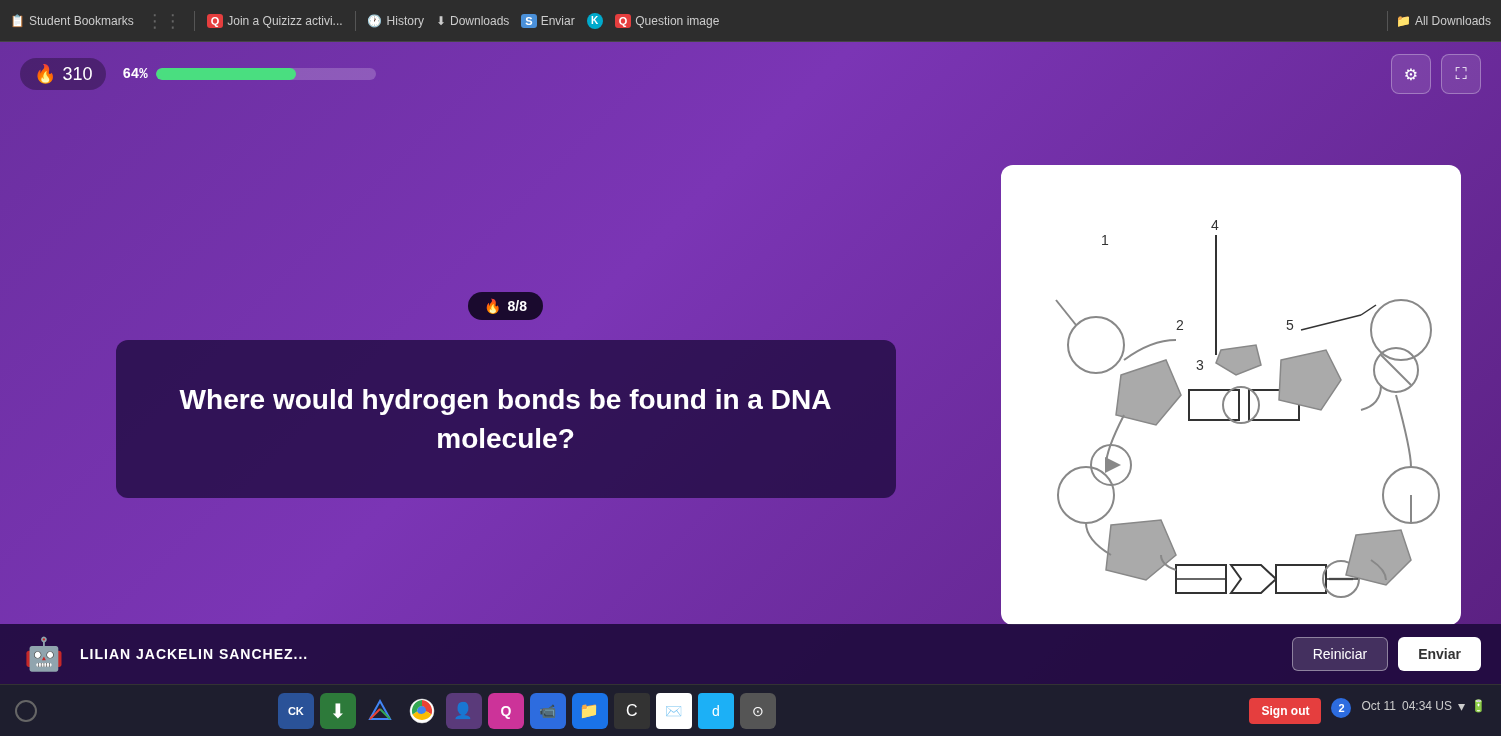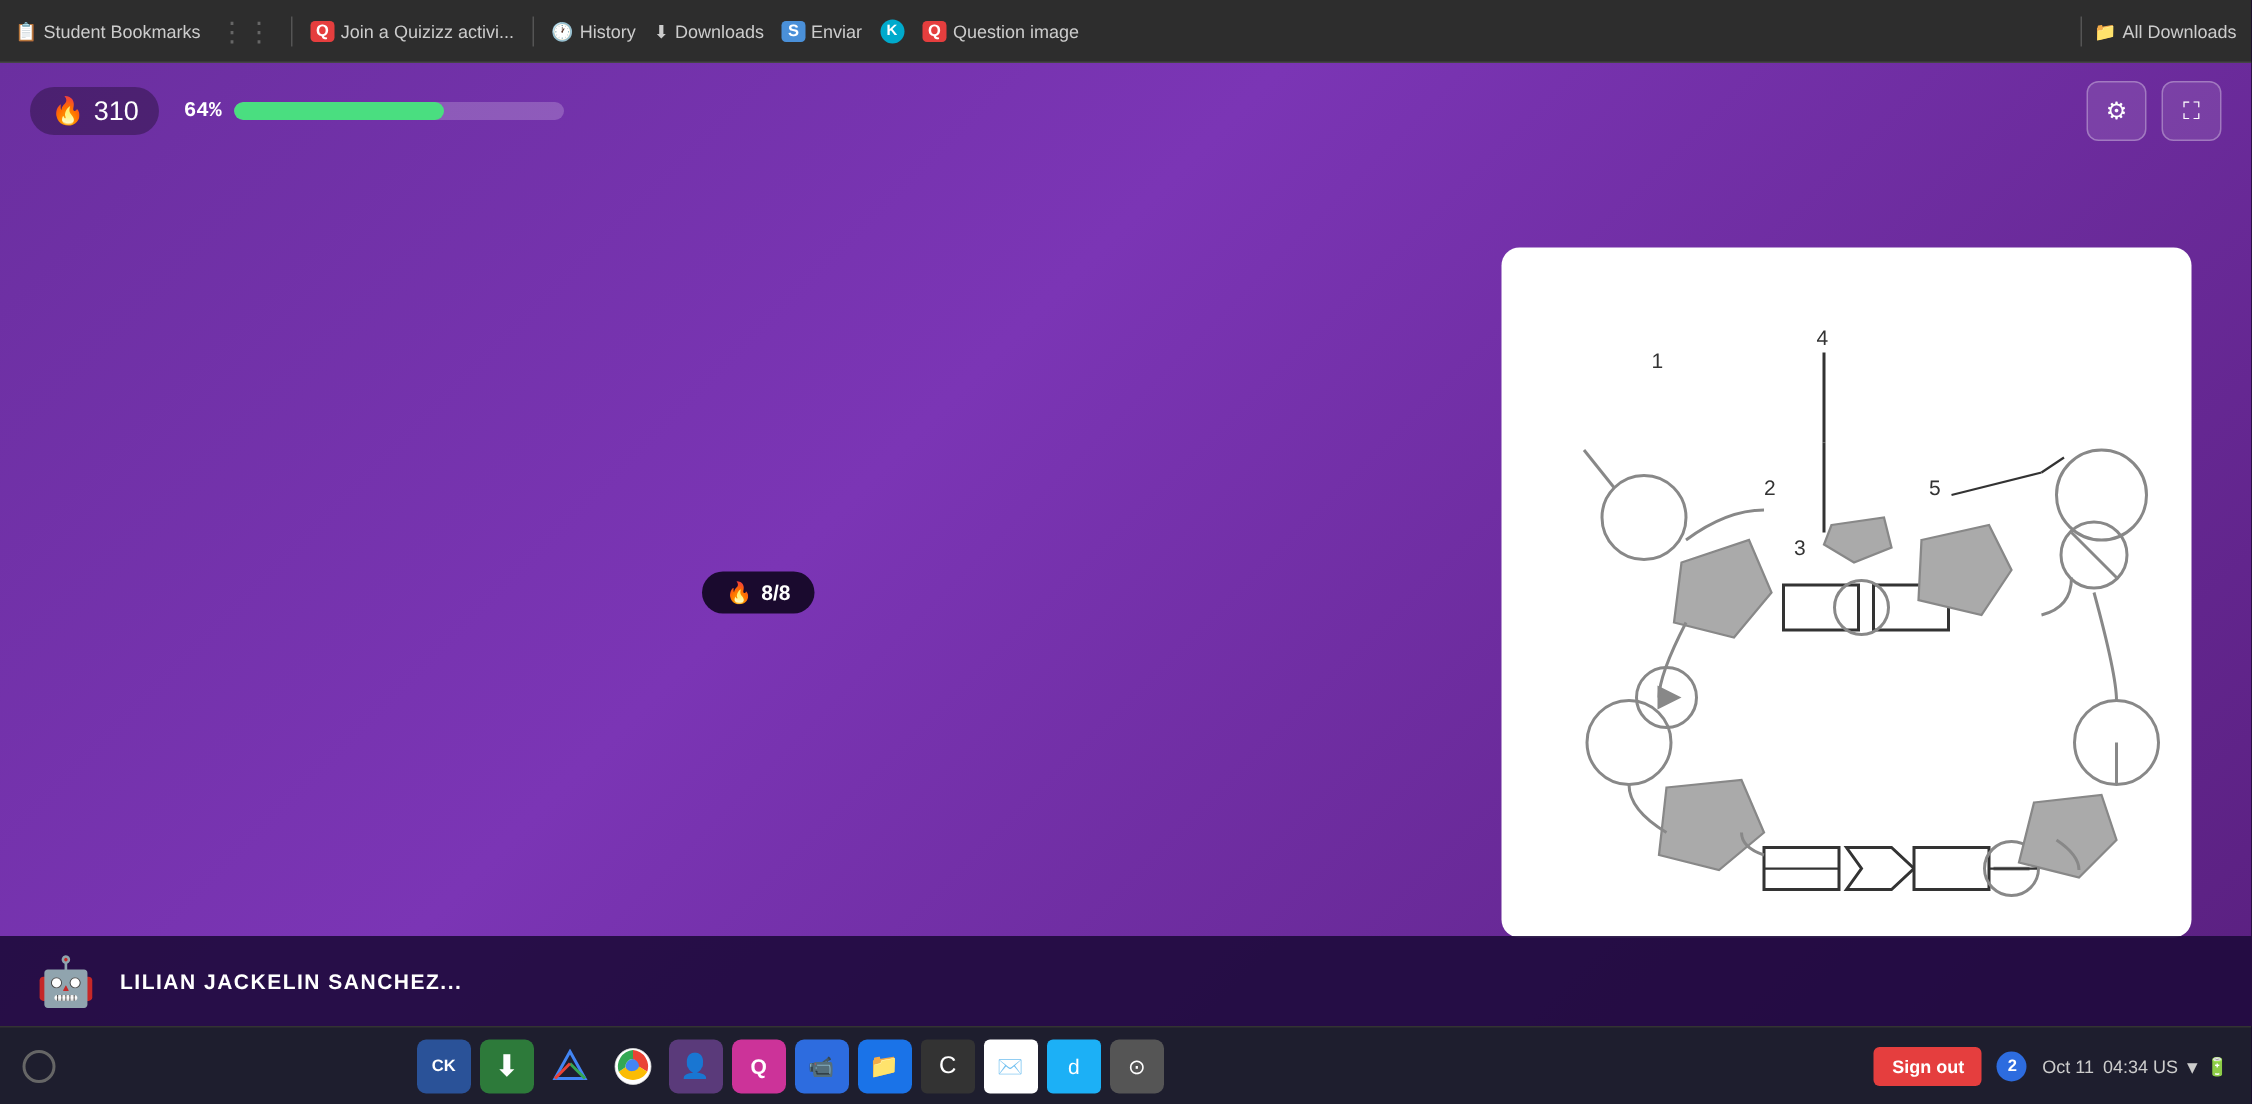--- a/index.html
+++ b/index.html
@@ -282,21 +282,21 @@
     .taskbar-app.app6 { background: #3a5a3a; color: white; }
     .taskbar-app.app7 { background: #8b3a8b; color: white; }
     .taskbar-app.zoom { background: #2d6cdf; color: white; }
     .taskbar-app.files { background: #2a7fd6; color: white; }
     .taskbar-app.app9 { background: #4a4a8a; color: white; }
     .taskbar-app.gmail { background: white; }
     .taskbar-app.duolingo { background: white; }
     .taskbar-app.app12 { background: #333; color: white; }
     .taskbar-right {
       display: flex;
-      align-items: center;
+      align-items: flex-start;
       gap: 10px;
       margin-left: auto;
     }
     .sign-out-btn {
       background: #e53e3e;
       color: white;
       border: none;
       padding: 6px 12px;
       border-radius: 4px;
       font-size: 12px;
@@ -391,20 +391,23 @@
       </div>
     </div>
   </div>
 
   <div class="main-content">
     <div class="question-area">
       <div class="streak-badge">
         <span>🔥</span>
         <span>8/8</span>
       </div>
+      <div class="question-box">
+        <p class="question-text">Where would hydrogen bonds be found in a DNA molecule?</p>
+      </div>
     </div>
 
     <div class="image-panel">
       <svg class="dna-svg" viewBox="0 0 420 420" xmlns="http://www.w3.org/2000/svg">
 
         <text x="80" y="60" font-size="14" fill="#333">1</text>
         <text x="190" y="45" font-size="14" fill="#333">4</text>
         <text x="155" y="145" font-size="14" fill="#333">2</text>
         <text x="175" y="185" font-size="14" fill="#333">3</text>
         <text x="265" y="145" font-size="14" fill="#333">5</text>
@@ -468,20 +471,24 @@
         <path d="M340,225 Q360,220 360,200" fill="none" stroke="#888" stroke-width="2"></path>
         <path d="M103,175 Q130,155 155,155" fill="none" stroke="#888" stroke-width="2"></path>
       </svg>
     </div>
   </div>
 
   <div class="bottom-bar">
     <div class="user-info">
       <div class="avatar">🤖</div>
       <span class="username">LILIAN JACKELIN SANCHEZ...</span>
+    </div>
+    <div class="action-btns">
+      <button class="btn-reiniciar">Reiniciar</button>
+      <button class="btn-enviar">Enviar</button>
     </div>
   </div>
 </div>
 
 <div class="taskbar">
   <div class="taskbar-circle"></div>
   <div class="taskbar-apps">
     <div class="taskbar-app ck">CK</div>
     <div class="taskbar-app download">⬇</div>
     <div class="taskbar-app drive">

